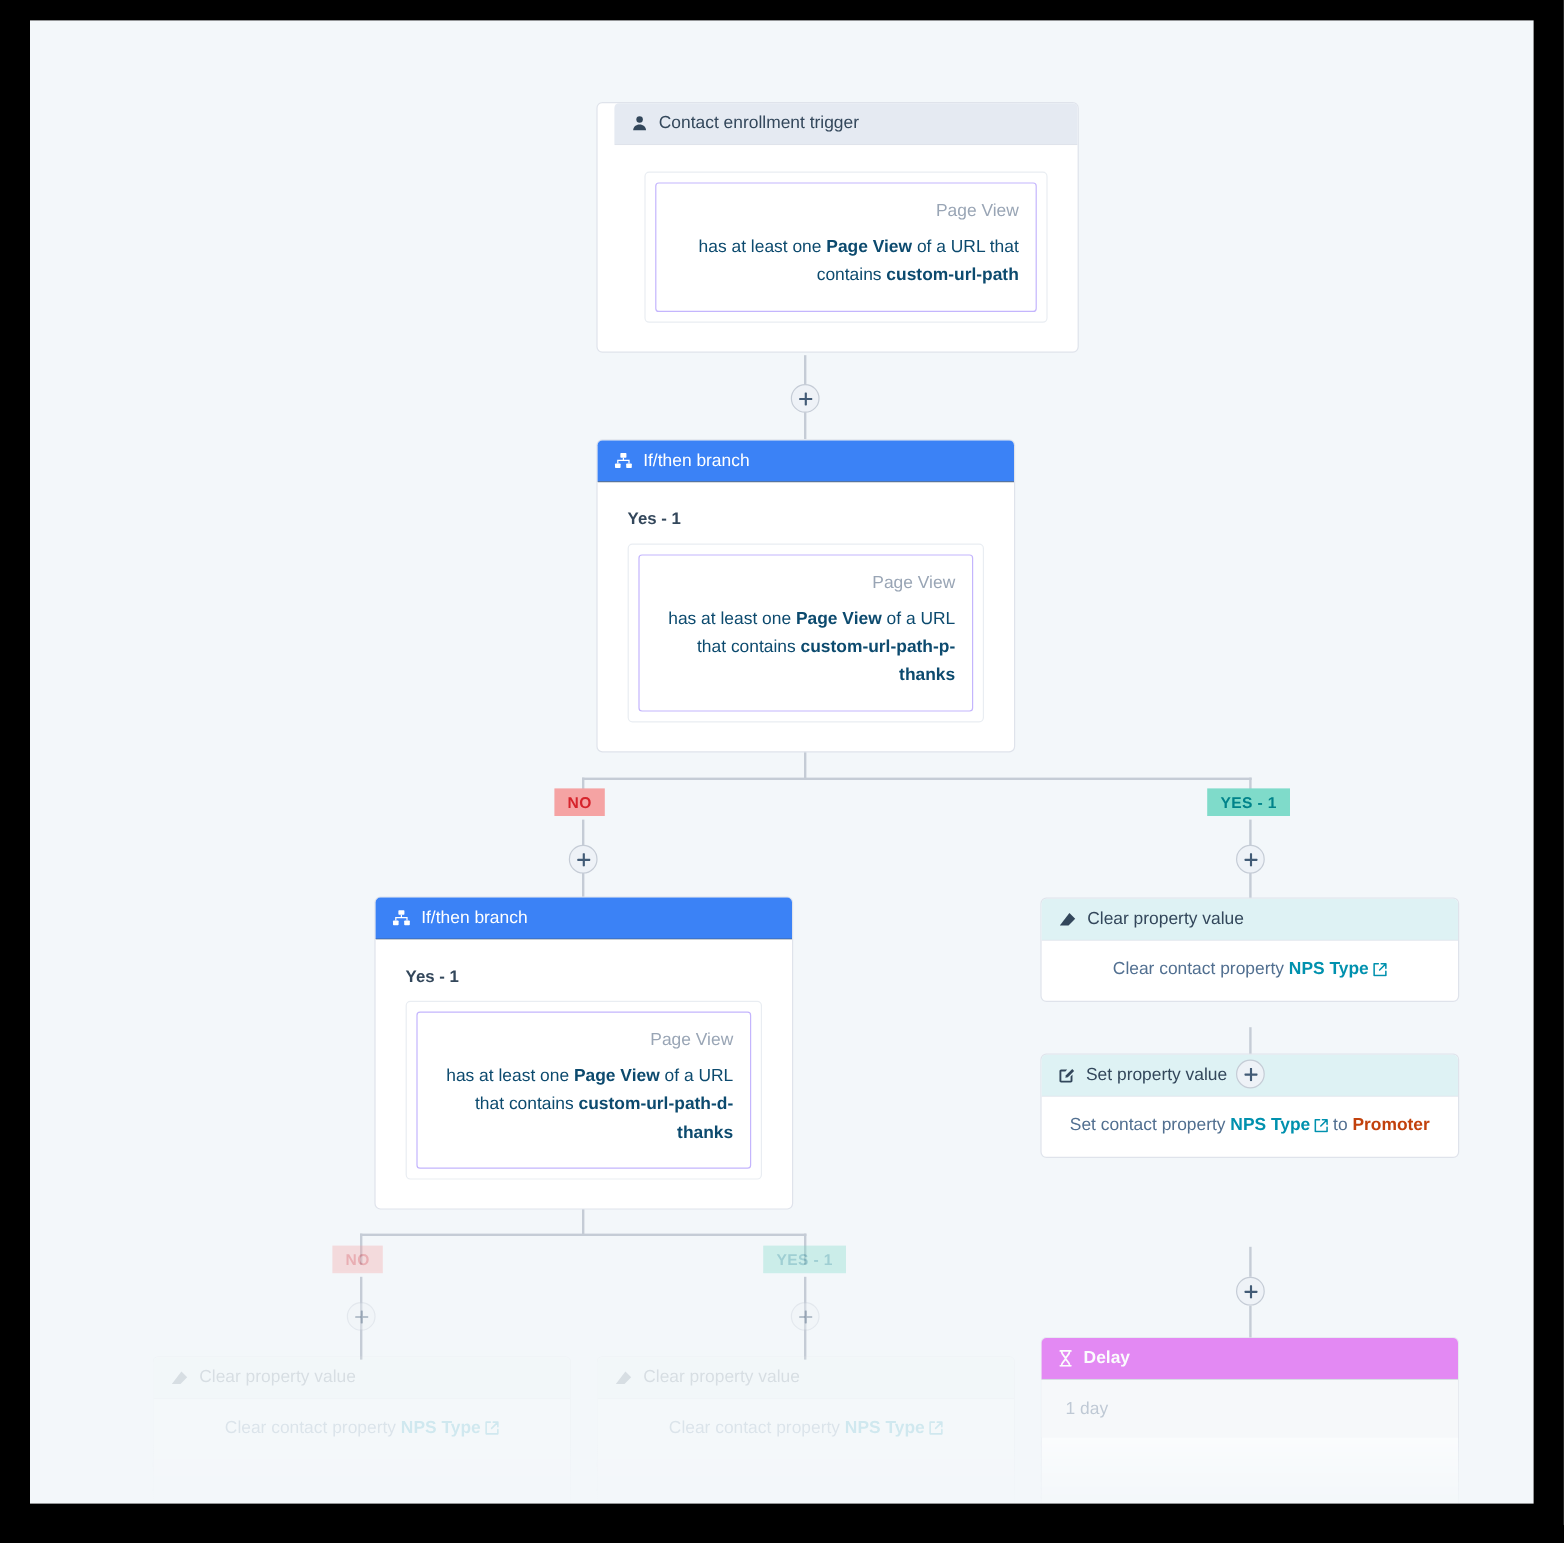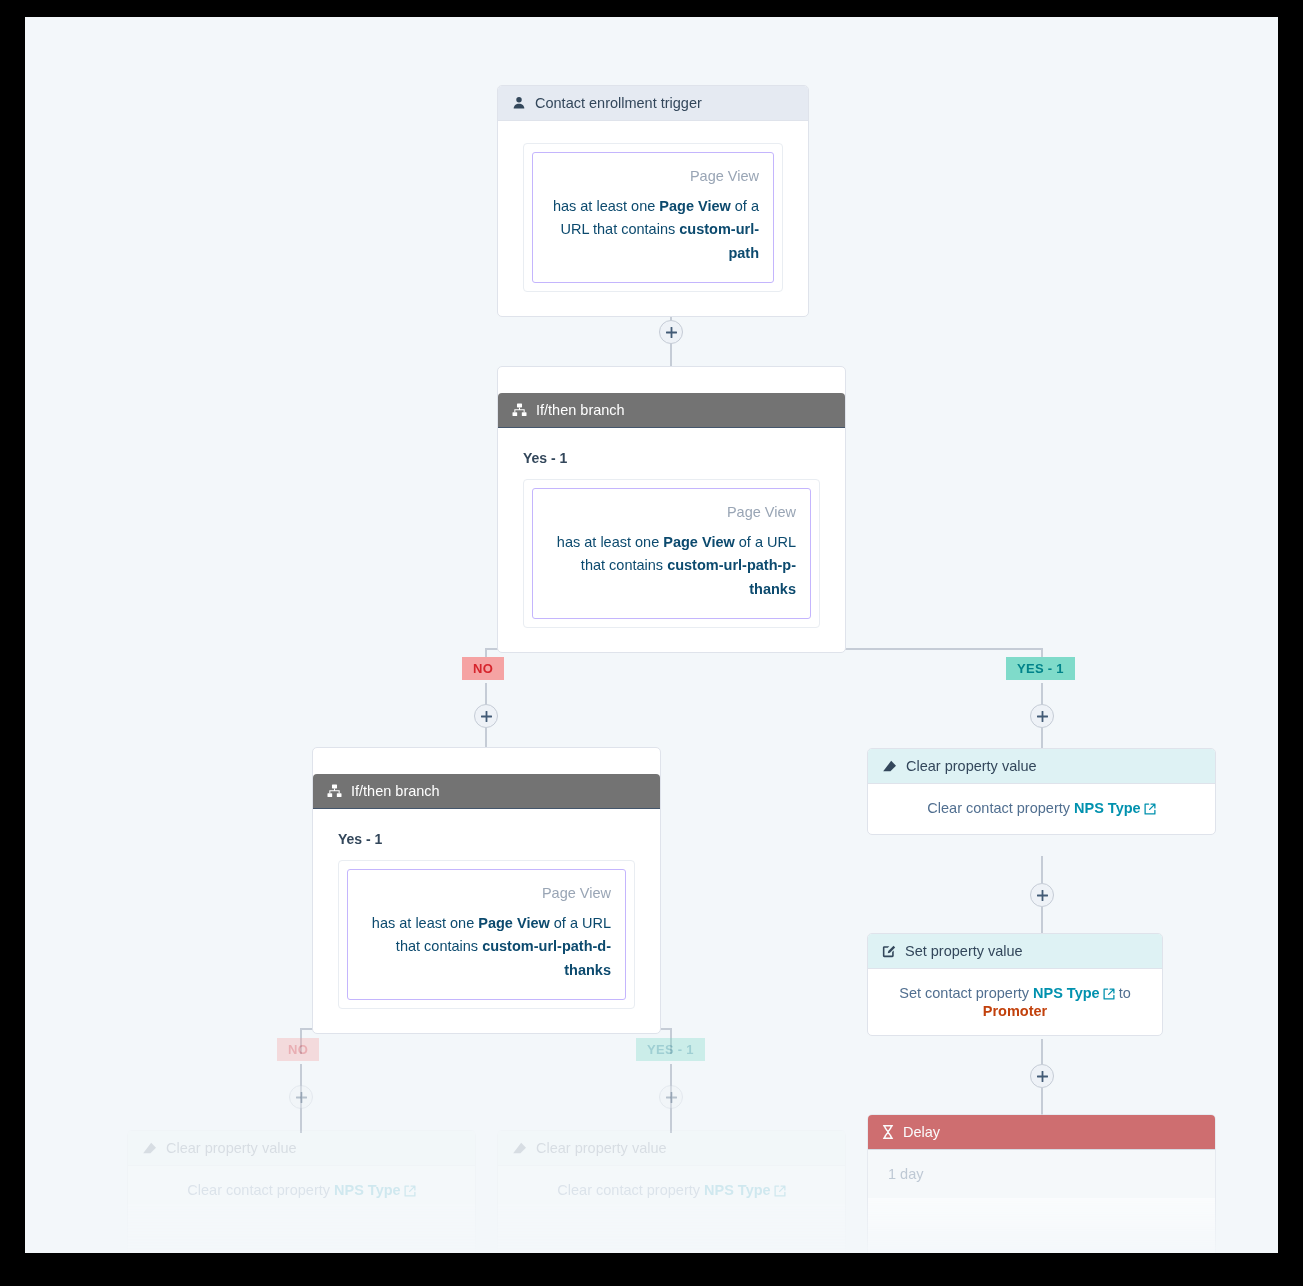--- a/index.html
+++ b/index.html
@@ -53,23 +53,23 @@
   .node-head {
     display: flex;
     align-items: center;
     gap: 9px;
     padding: 9px 14px;
     font-size: 14.5px;
     border-radius: 4px 4px 0 0;
     border-bottom: 1px solid #dfe3eb;
   }
   .head-trigger { background: #e5eaf2; color: #33475b; }
-  .head-branch  { background: #737373; color: #ffffff; border-bottom-color:#44566c;margin-top:26px; }
+  .head-branch  { background: #3b82f6; color: #ffffff; border-bottom-color:#44566c; }
   .head-prop    { background: #def2f4; color: #33475b; }
-  .head-delay   { background: #b91c1c; color: #ffffff; border-bottom-color:#c3cbd6; }
+  .head-delay   { background: #d946ef; color: #ffffff; border-bottom-color:#c3cbd6;font-weight:bold; }
 
   .node-body { padding: 22px 25px 24px 25px; }
   .node-body.tight { padding: 16px 20px; text-align: center; }
 
   
   .cond-outer {
     border: 1px solid #e9edf2;
     border-radius: 4px;
     padding: 8px;
   }
@@ -207,21 +207,21 @@
     <svg width="11" height="11" viewBox="0 0 11 11">
         <path d="M5.5 0.6 V10.4 M0.6 5.5 H10.4" stroke="#425b76" stroke-width="1.8" stroke-linecap="round"></path>
       </svg>
   </div>
 
   <div class="pill pill-no" style="left:437px; top:640px;">NO</div>
   <div class="pill pill-yes" style="left:981px; top:640px;">YES - 1</div>
   <div class="pill pill-no faded-1" style="left:252px; top:1021px;">NO</div>
   <div class="pill pill-yes faded-1" style="left:611px; top:1021px;">YES - 1</div>
 
-  <div class="node" style="left:472px; top:68px; width:312px;">
+  <div class="node" style="left:472px; top:68px; width:402px;padding-left:14px;">
     <div class="node-head head-trigger">
       <span class="hicon">
         <svg width="14" height="14" viewBox="0 0 16 16">
             <circle cx="8" cy="4.2" r="3.1" fill="#33475b"></circle>
             <path d="M1.9 14.4c0-3.4 2.7-5.6 6.1-5.6s6.1 2.2 6.1 5.6z" fill="#33475b"></path>
           </svg>
       </span>
       <span>Contact enrollment trigger</span>
     </div>
     <div class="node-body">
@@ -291,21 +291,21 @@
       <span>Clear property value</span>
     </div>
     <div class="node-body tight">
       <div class="act-text"><span>Clear contact property </span><a class="lnk" href="#">NPS Type</a><span class="ext-icon"><svg width="12" height="12" viewBox="0 0 14 14">
               <path d="M5.4 1.3 H1.3 V12.7 H12.7 V8.6" stroke="#0091ae" stroke-width="1.5" fill="none" stroke-linecap="round" stroke-linejoin="round"></path>
               <path d="M8.2 1.3 H12.7 V5.8 M12.7 1.3 L6.6 7.4" stroke="#0091ae" stroke-width="1.5" fill="none" stroke-linecap="round" stroke-linejoin="round"></path>
             </svg></span></div>
     </div>
   </div>
 
-  <div class="node" style="left:842px; top:916px; width:296px;">
+  <div class="node" style="left:842px; top:861px; width:349px;">
     <div class="node-head head-prop">
       <span class="hicon">
         <svg width="14" height="14" viewBox="0 0 16 16">
             <path d="M1 4.2 C1 3.3 1.7 2.6 2.6 2.6 H8.4 L6.6 4.4 H2.8 V13.2 H11.6 V9.2 L13.4 7.4 V13.4 C13.4 14.3 12.7 15 11.8 15 H2.6 C1.7 15 1 14.3 1 13.4 Z" fill="#33475b"></path>
             <path d="M7.2 8.1 L13.2 2.1 L15.0 3.9 L9.0 9.9 L6.6 10.5 Z" fill="#33475b"></path>
           </svg>
       </span>
       <span>Set property value</span>
     </div>
     <div class="node-body tight">

